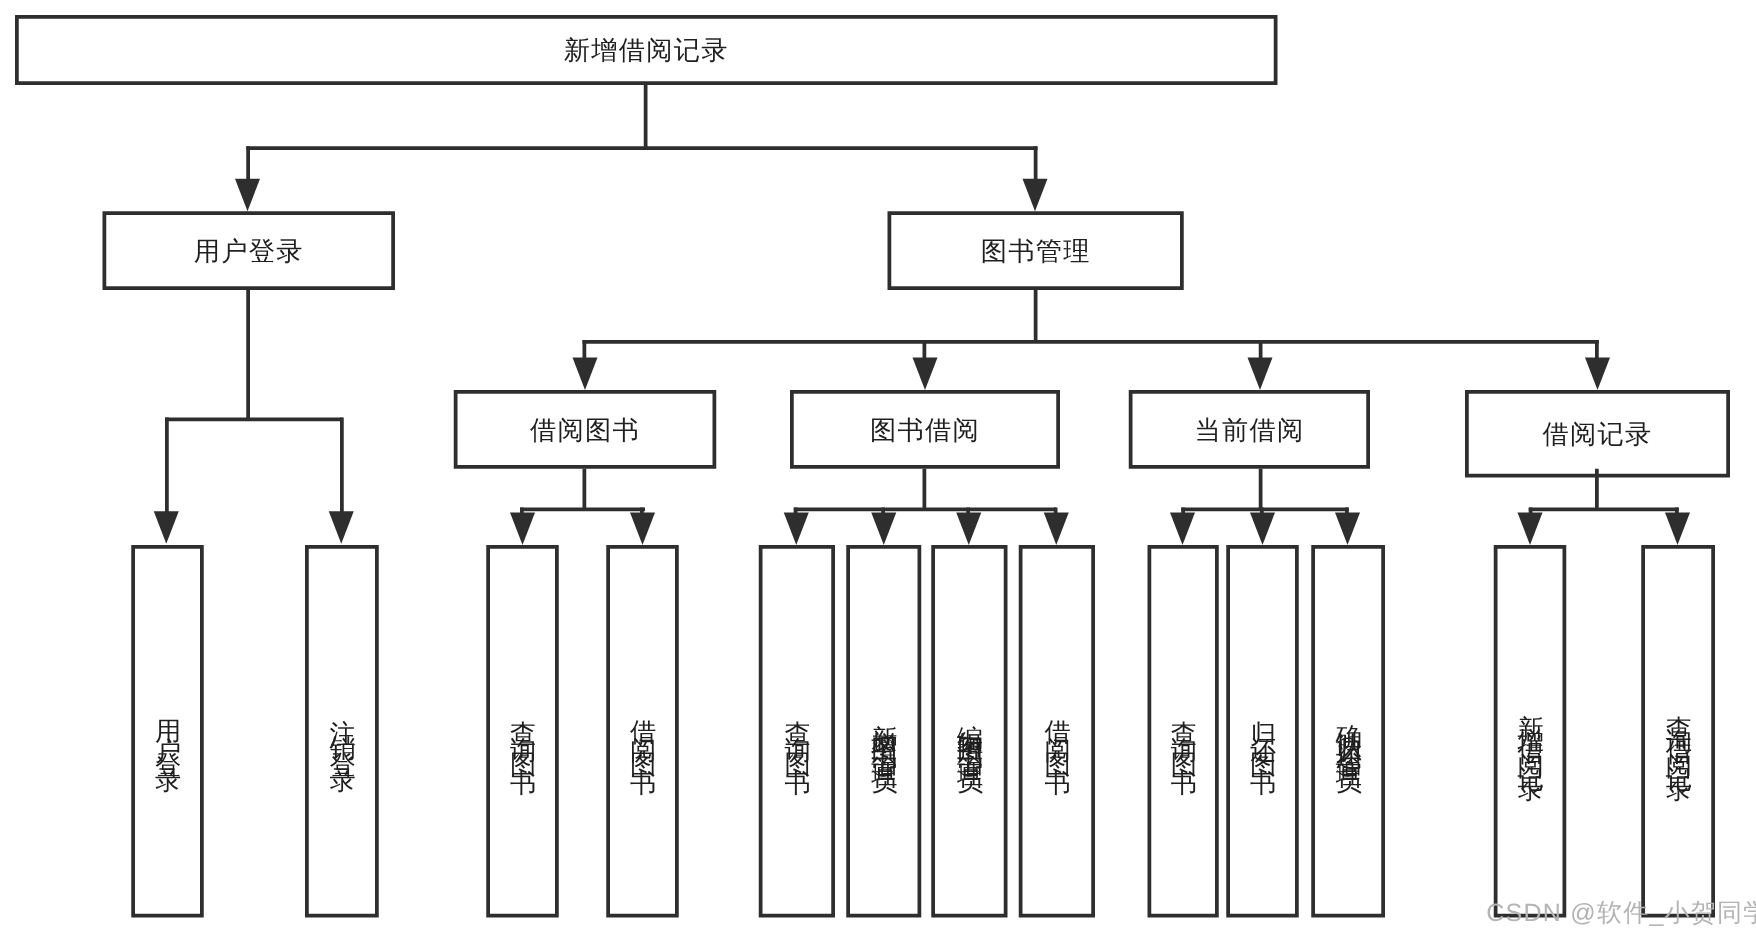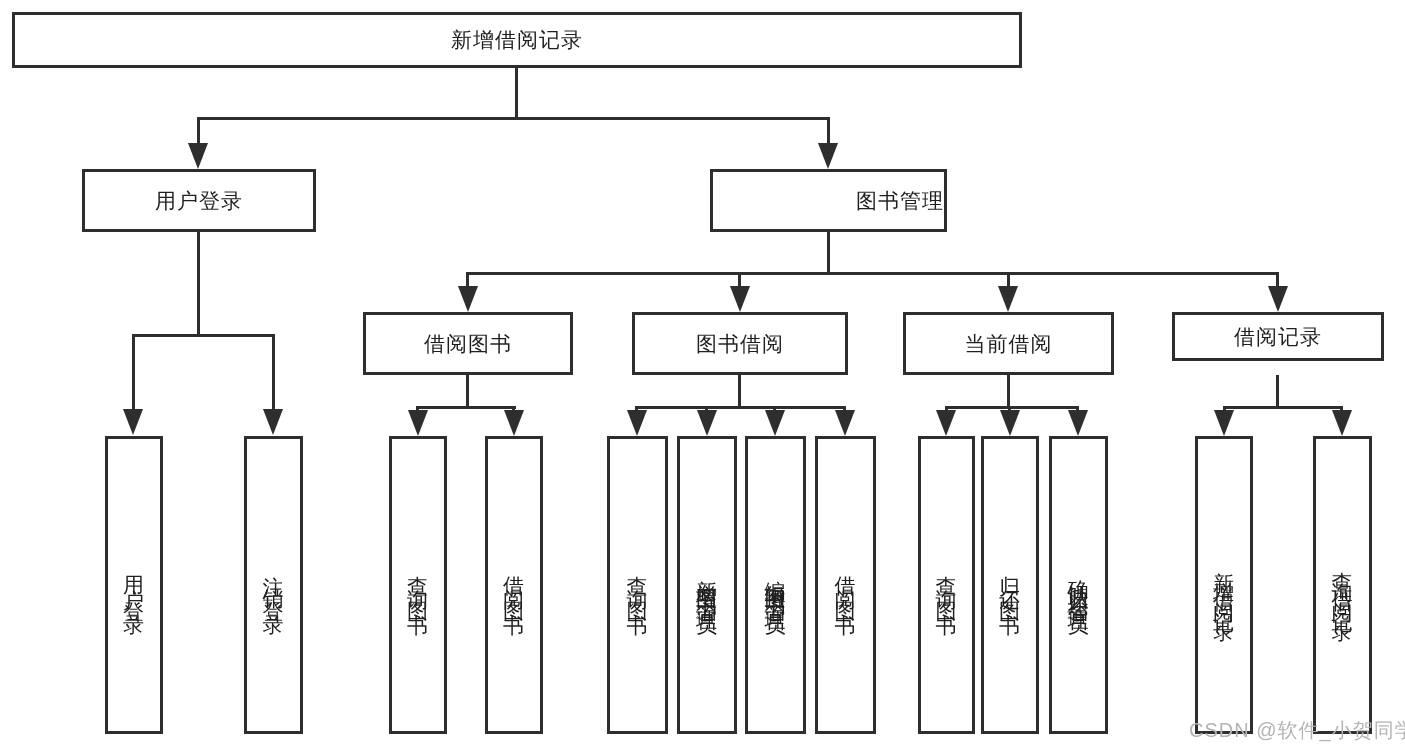--- a/index.html
+++ b/index.html
@@ -63,37 +63,37 @@
 <div class="stage">
 
   <div class="node h" style="left:12px; top:12px; width:1010px; height:56px;">
     <span>新增借阅记录</span>
   </div>
 
   <div class="node h" style="left:82px; top:169px; width:234px; height:63px;">
     <span>用户登录</span>
   </div>
 
-  <div class="node h" style="left:710px; top:169px; width:237px; height:63px;justify-content:flex-end;">
+  <div class="node h" style="left:710px; top:169px; width:237px; height:63px;">
     <span>图书管理</span>
   </div>
 
   <div class="node h" style="left:363px; top:312px; width:210px; height:63px;">
     <span>借阅图书</span>
   </div>
 
   <div class="node h" style="left:632px; top:312px; width:216px; height:63px;">
     <span>图书借阅</span>
   </div>
 
-  <div class="node h" style="left:903px; top:312px; width:211px; height:63px;">
+  <div class="node h" style="left:903px; top:312px; width:193px; height:63px;">
     <span>当前借阅</span>
   </div>
 
-  <div class="node h" style="left:1172px; top:312px; width:212px; height:49px;text-align:center;">
+  <div class="node h" style="left:1172px; top:312px; width:212px; height:70px;text-align:center;">
     <span>借阅记录</span>
   </div>
 
   <div class="node v" style="left:105px; top:436px; width:58px; height:298px;">
     <span class="vtext ls4">用户登录</span>
   </div>
 
   <div class="node v" style="left:244px; top:436px; width:59px; height:298px;">
     <span class="vtext ls4">注销登录</span>
   </div>

